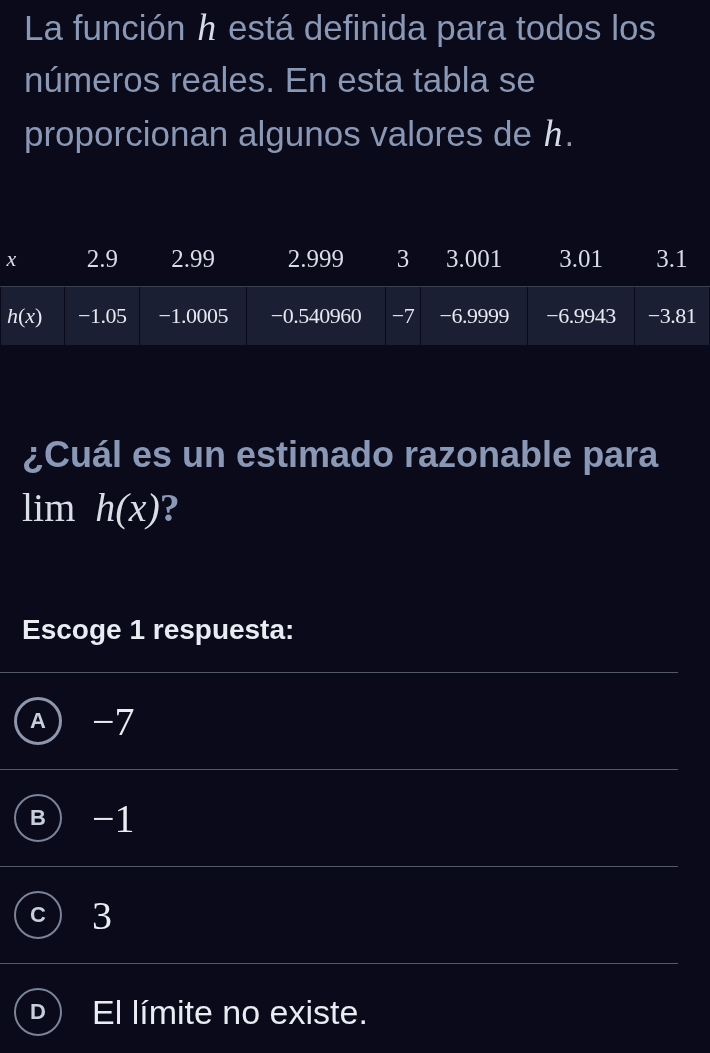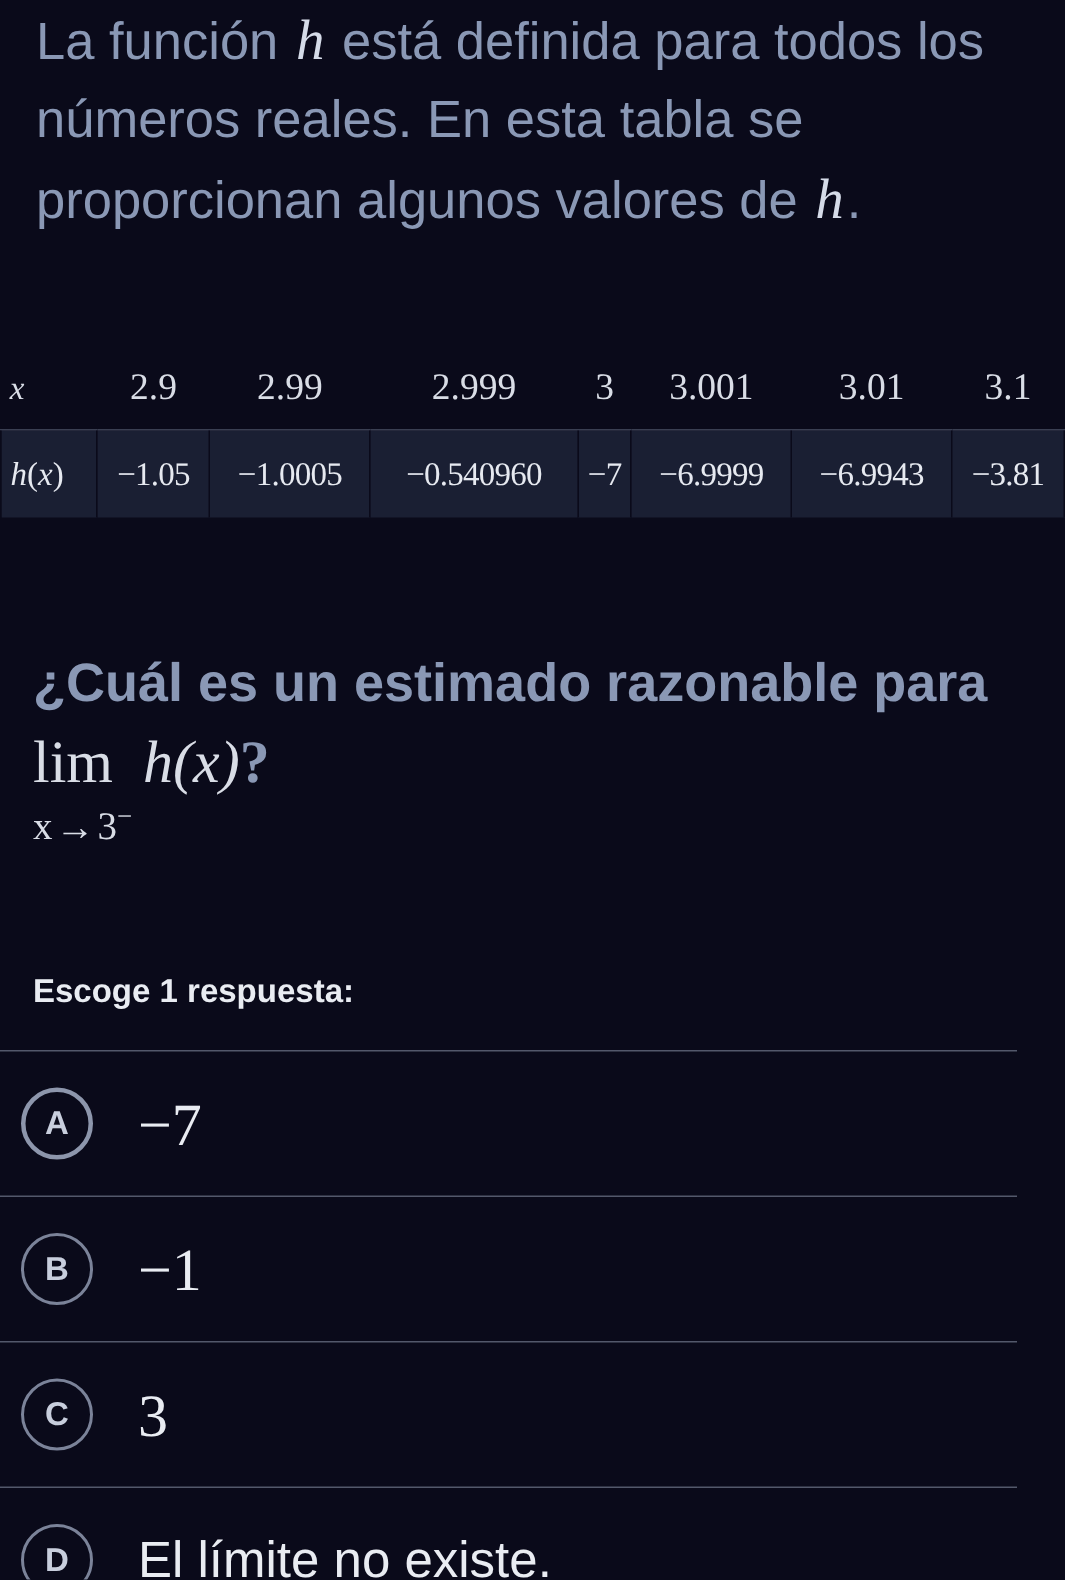--- a/index.html
+++ b/index.html
@@ -91,21 +91,21 @@
     font-size: 26px;
     text-align: left;
     margin-top: -4px;
   }
   .limit .bot .arrow { padding: 0 2px; }
   .limit .bot sup { font-size: 18px; vertical-align: super; }
   .qmark { color: #8a98b5; font-weight: 600; }
 
   .prompt {
     padding: 78px 22px 26px 22px;
-    font-size: 22px;
+    font-size: 28px;
     font-weight: 700;
     color: #e9ecf2;
   }
   .choices { }
   .choice {
     border-top: 1px solid #53586b;
     padding: 24px 0 24px 14px;
     display: flex;
     align-items: center;
     gap: 30px;
@@ -172,23 +172,20 @@
     </tbody>
   </table>
 </div>
 
 <div class="question">
   <span>¿Cuál es un estimado razonable para </span>
   <span class="limit">
     <span class="top">
       <span>lim</span>&nbsp;&nbsp;<span class="mi">h(x)</span><span class="qmark">?</span>
     </span>
-    <span class="bot">
-      <span class="mi">x</span><span class="arrow">→</span><span>3</span><sup>−</sup>
-    </span>
   </span>
 </div>
 
 <div class="prompt">Escoge 1 respuesta:</div>
 
 <div class="choices">
   <div class="choice">
     <div class="radio heavy">A</div>
     <div class="choice-text">−7</div>
   </div>

